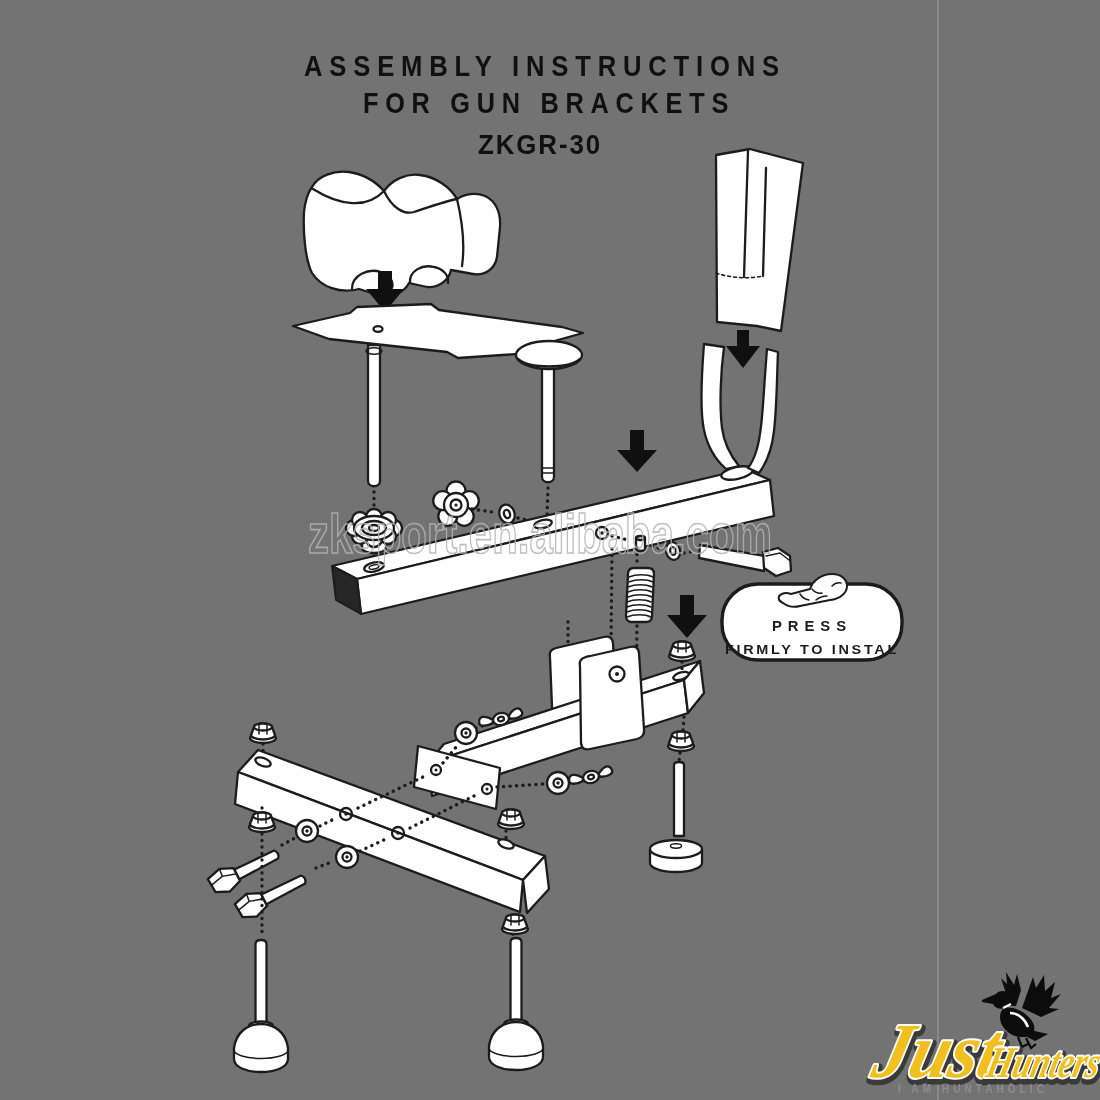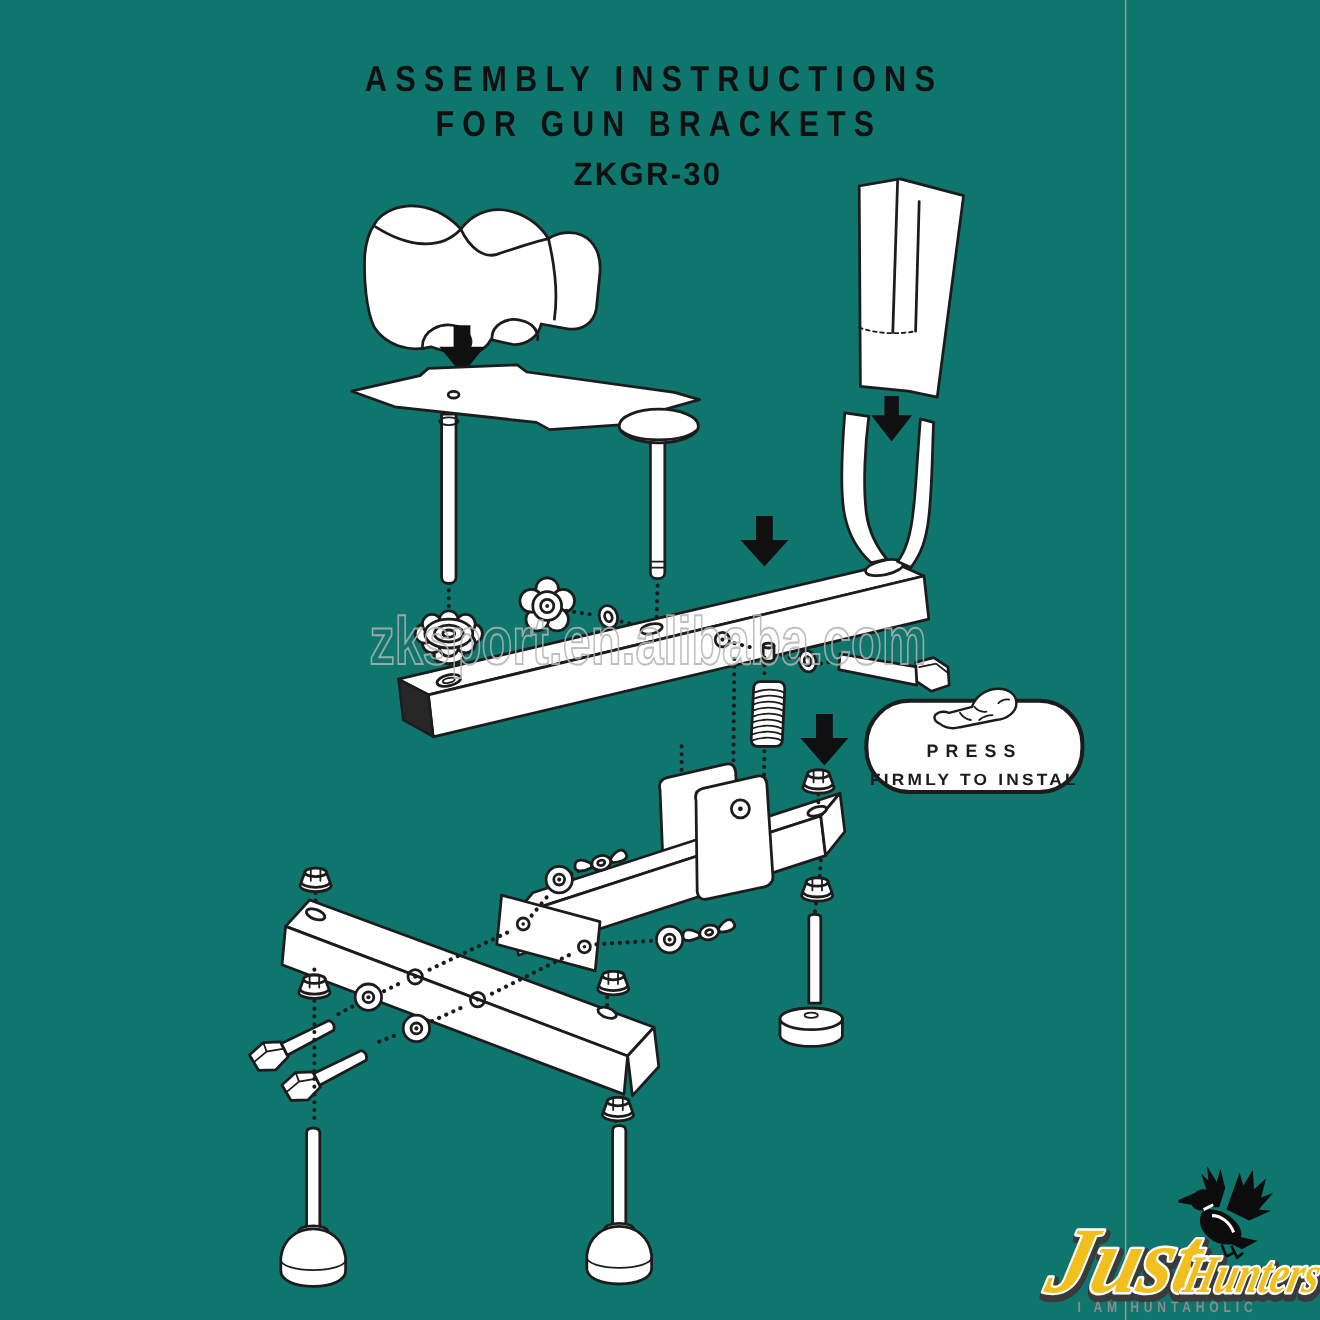--- a/index.html
+++ b/index.html
@@ -1,16 +1,16 @@
 <!DOCTYPE html>
 <html><head>
 <meta charset="utf-8">
 <style>
   html,body{margin:0;padding:0;background:#fff;}
-  .canvas{position:relative;width:1100px;height:1100px;background:#0f766e;overflow:hidden;
+  .canvas{position:relative;width:1100px;height:1100px;background:#737373;overflow:hidden;
           font-family:"Liberation Sans","DejaVu Sans",sans-serif;text-align:center;}
   svg text{font-family:"Liberation Sans","DejaVu Sans",sans-serif;}
   .shp{fill:#ffffff;stroke:#1c1c1c;stroke-width:2.3;stroke-linejoin:round;}
   .ln{fill:none;stroke:#1c1c1c;stroke-width:2.3;stroke-linecap:round;stroke-linejoin:round;}
   .thin{fill:none;stroke:#1c1c1c;stroke-width:1.5;stroke-linecap:round;}
   .dots{fill:none;stroke:#1c1c1c;stroke-width:3.4;stroke-dasharray:0.1 6.4;stroke-linecap:round;}
   .arrow{fill:#101010;stroke:none;}
   .dark{fill:#262626;stroke:#1c1c1c;stroke-width:2;stroke-linejoin:round;}
   .title{fill:#101010;font-weight:bold;}
   .wm{fill:none;stroke:#b4b4b4;stroke-width:1.7;font-weight:bold;opacity:.85;}

